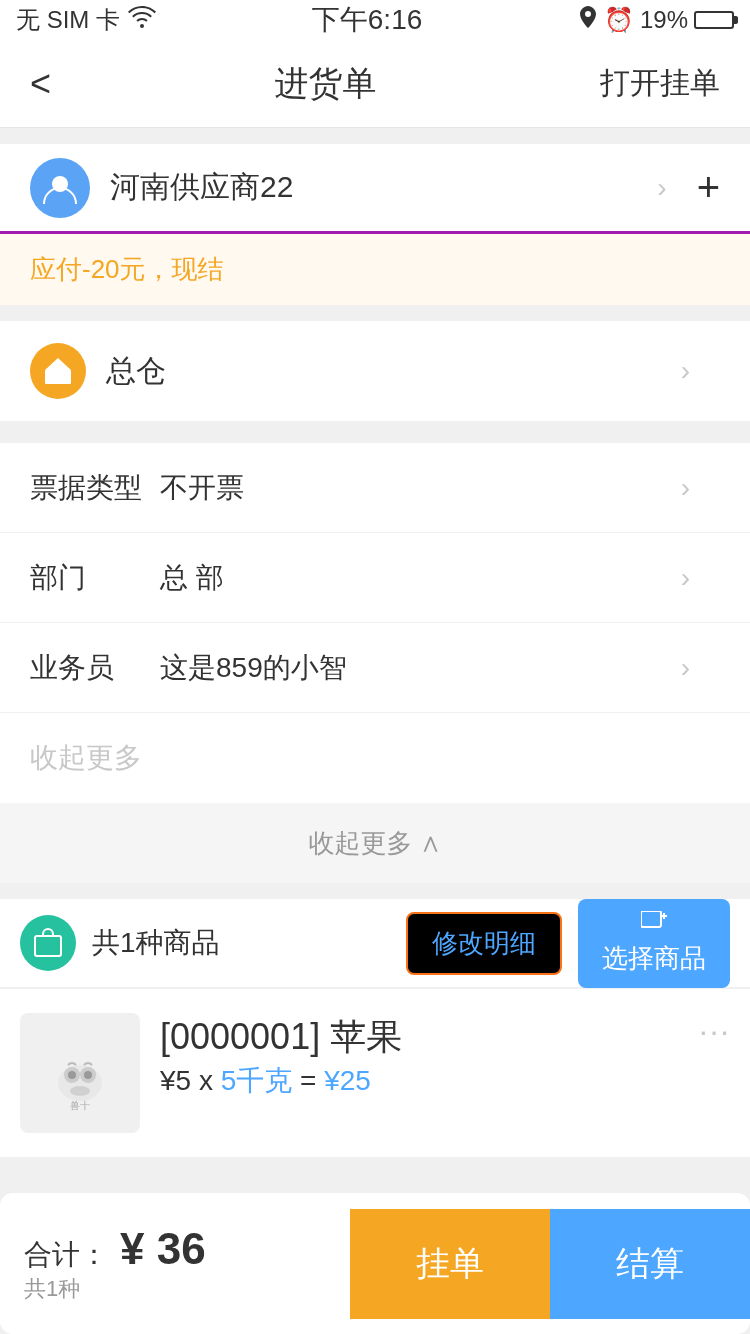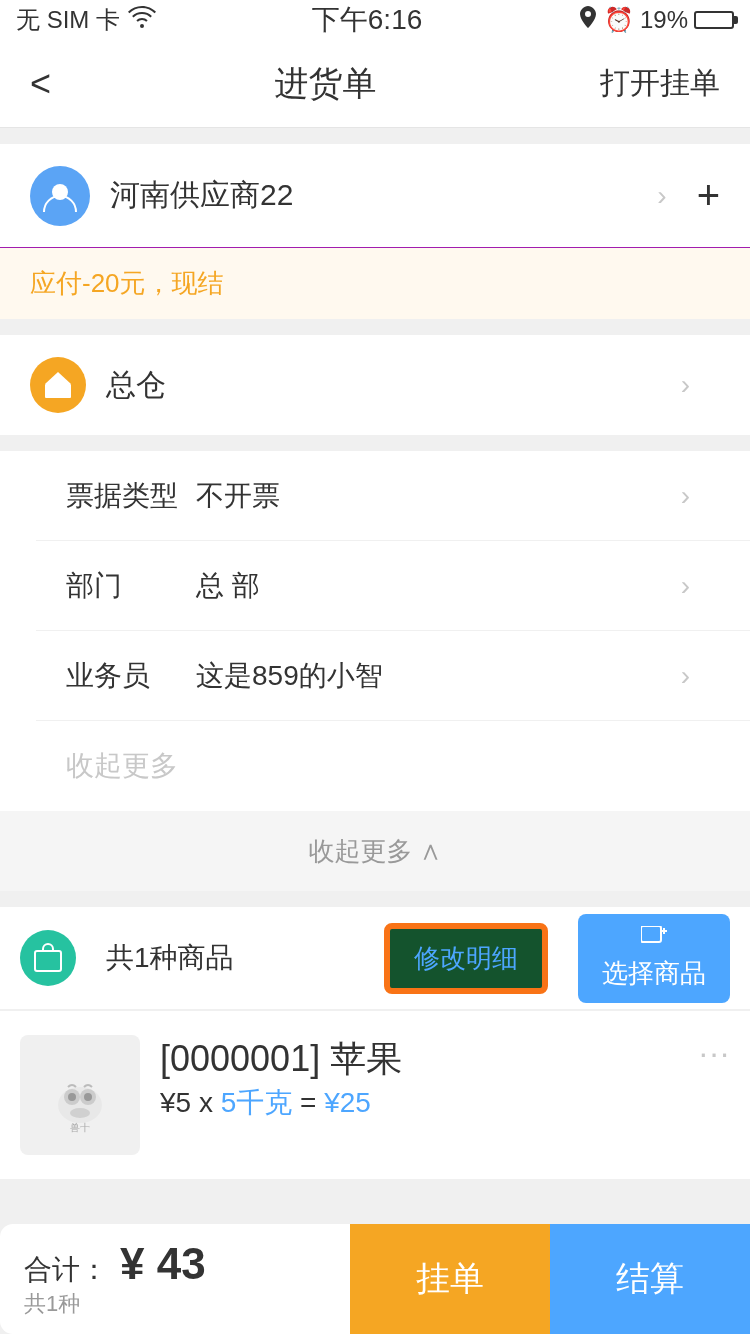--- a/index.html
+++ b/index.html
@@ -59,22 +59,22 @@
       height: 16px;
       background: #f0f0f0;
     }
 
     
     .supplier-row {
       background: #fff;
       display: flex;
       align-items: center;
       padding: 0 30px;
-      height: 104px;
-      border-bottom: 1px solid #a21caf;
+      height: 90px;
+      border-bottom: 3px solid #a21caf;
     }
     .supplier-avatar {
       width: 60px; height: 60px; border-radius: 50%;
       background: #5ba4f5;
       display: flex; align-items: center; justify-content: center;
       color: #fff; font-size: 28px; margin-right: 20px; flex-shrink: 0;
     }
     .supplier-name { flex: 1; font-size: 30px; color: #333; }
     .row-arrow { color: #c8c8c8; font-size: 28px; margin-right: 30px; }
     .add-btn { font-size: 40px; color: #333; }
@@ -99,22 +99,21 @@
       width: 56px; height: 56px; border-radius: 50%;
       background: #f5a623;
       display: flex; align-items: center; justify-content: center;
       color: #fff; font-size: 28px; margin-right: 20px; flex-shrink: 0;
     }
     .warehouse-name { flex: 1; font-size: 30px; color: #333; }
 
     
     .form-section {
       background: #fff;
-      margin-top: 16px;
-      padding-left: 36px;
+      margin-top: 22px;
     }
     .form-row {
       display: flex;
       align-items: center;
       padding: 0 30px;
       height: 90px;
       border-bottom: 1px solid #f0f0f0;
     }
     .form-row:last-child { border-bottom: none; }
     .form-label {
@@ -143,35 +142,35 @@
       font-size: 26px;
       margin-top: 0;
     }
 
     
     .product-header {
       background: #fff;
       display: flex;
       align-items: center;
       padding: 0 20px;
-      height: 102px;
+      height: 88px;
       margin-top: 16px;
-      gap: 30px;
+      gap: 16px;
     }
     .product-icon {
       width: 56px; height: 56px; border-radius: 50%;
       background: #26c2a0;
       display: flex; align-items: center; justify-content: center;
       color: #fff; font-size: 22px; flex-shrink: 0;
     }
     .product-count { flex: 1; font-size: 28px; color: #333; }
     .btn-outline {
-      border: 6px solid #f97316;
+      border: 2px solid #f97316;
       color: #4da6ff;
-      background: #14532d;
+      background: #000000;
       border-radius: 8px;
       padding: 12px 24px;
       font-size: 26px;
     }
     .btn-solid {
       background: #4da6ff;
       color: #fff;
       border: none;
       border-radius: 8px;
       padding: 12px 24px;
@@ -206,21 +205,21 @@
     .product-price { font-size: 28px; color: #333; }
     .price-highlight { color: #4da6ff; }
     .product-more { color: #c8c8c8; font-size: 32px; }
 
     
     .bottom-bar {
       position: fixed;
       bottom: 0;
       left: 0;
       width: 750px;
-      height: 110px;
+      height: 141px;
       background: #fff;
       display: flex;
       align-items: center;
       border-radius: 13px;
     }
     .total-section {
       flex: 1;
       padding: 0 24px;
     }
     .total-row {
@@ -400,19 +399,19 @@
     <span class="product-more">···</span>
   </div>
 
   <div style="height:40px; background:#f0f0f0;"></div>
 </div>
 
 <div class="bottom-bar">
   <div class="total-section">
     <div class="total-row">
       <span class="total-label">合计：</span>
-      <span class="total-amount">¥ 43</span>
+      <span class="total-amount">¥ 36</span>
     </div>
     <div class="total-sub">共1种</div>
   </div>
   <button class="bottom-btn-suspend">挂单</button>
   <button class="bottom-btn-checkout">结算</button>
 </div>
 
 </body></html>

